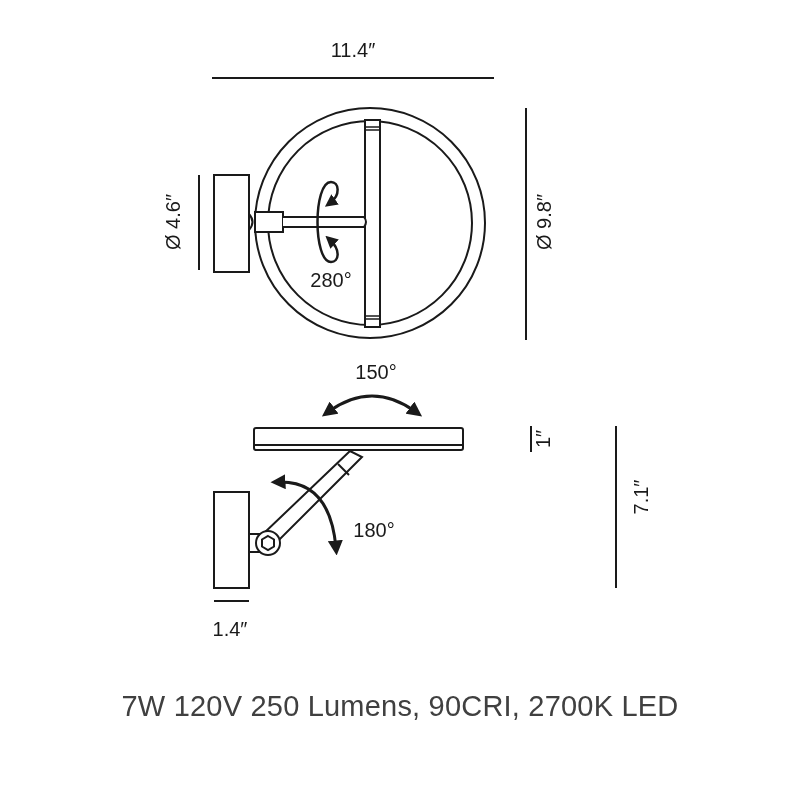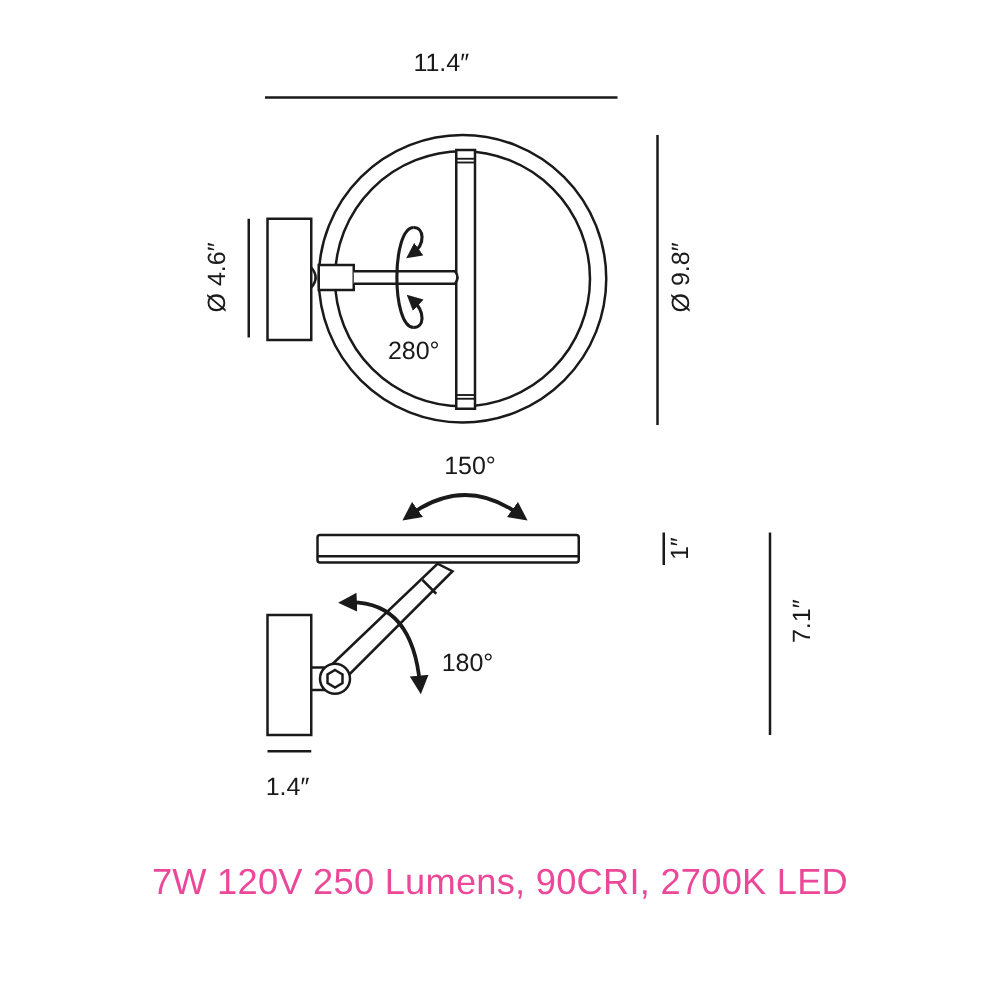--- a/index.html
+++ b/index.html
@@ -1,20 +1,20 @@
 <!DOCTYPE html>
 <html><head>
   <meta charset="utf-8">
   <style>
     html, body { margin: 0; padding: 0; background: #ffffff; }
     body { width: 800px; height: 800px; position: relative; overflow: hidden; font-family: "Liberation Sans", sans-serif; }
     #diagram { position: absolute; left: 0; top: 0; width: 800px; height: 800px; }
     .lbl { font-family: "Liberation Sans", sans-serif; font-size: 20px; fill: #1a1a1a; }
     .spec { position: absolute; left: 0; width: 800px; top: 690px; text-align: center;
-            font-family: "Liberation Sans", sans-serif; font-size: 29px; color: #ec4899; letter-spacing: 0.2px; }
+            font-family: "Liberation Sans", sans-serif; font-size: 29px; color: #404040; letter-spacing: 0.2px; }
   </style>
 </head>
 <body>
 
 <svg id="diagram" viewBox="0 0 800 800" xmlns="http://www.w3.org/2000/svg">
   <defs>
     <marker id="ah" viewBox="0 0 10 10" refX="5" refY="5" markerWidth="5" markerHeight="5" orient="auto-start-reverse">
       <path d="M0,0 L10,5 L0,10 z" fill="#1a1a1a"></path>
     </marker>
   </defs>

